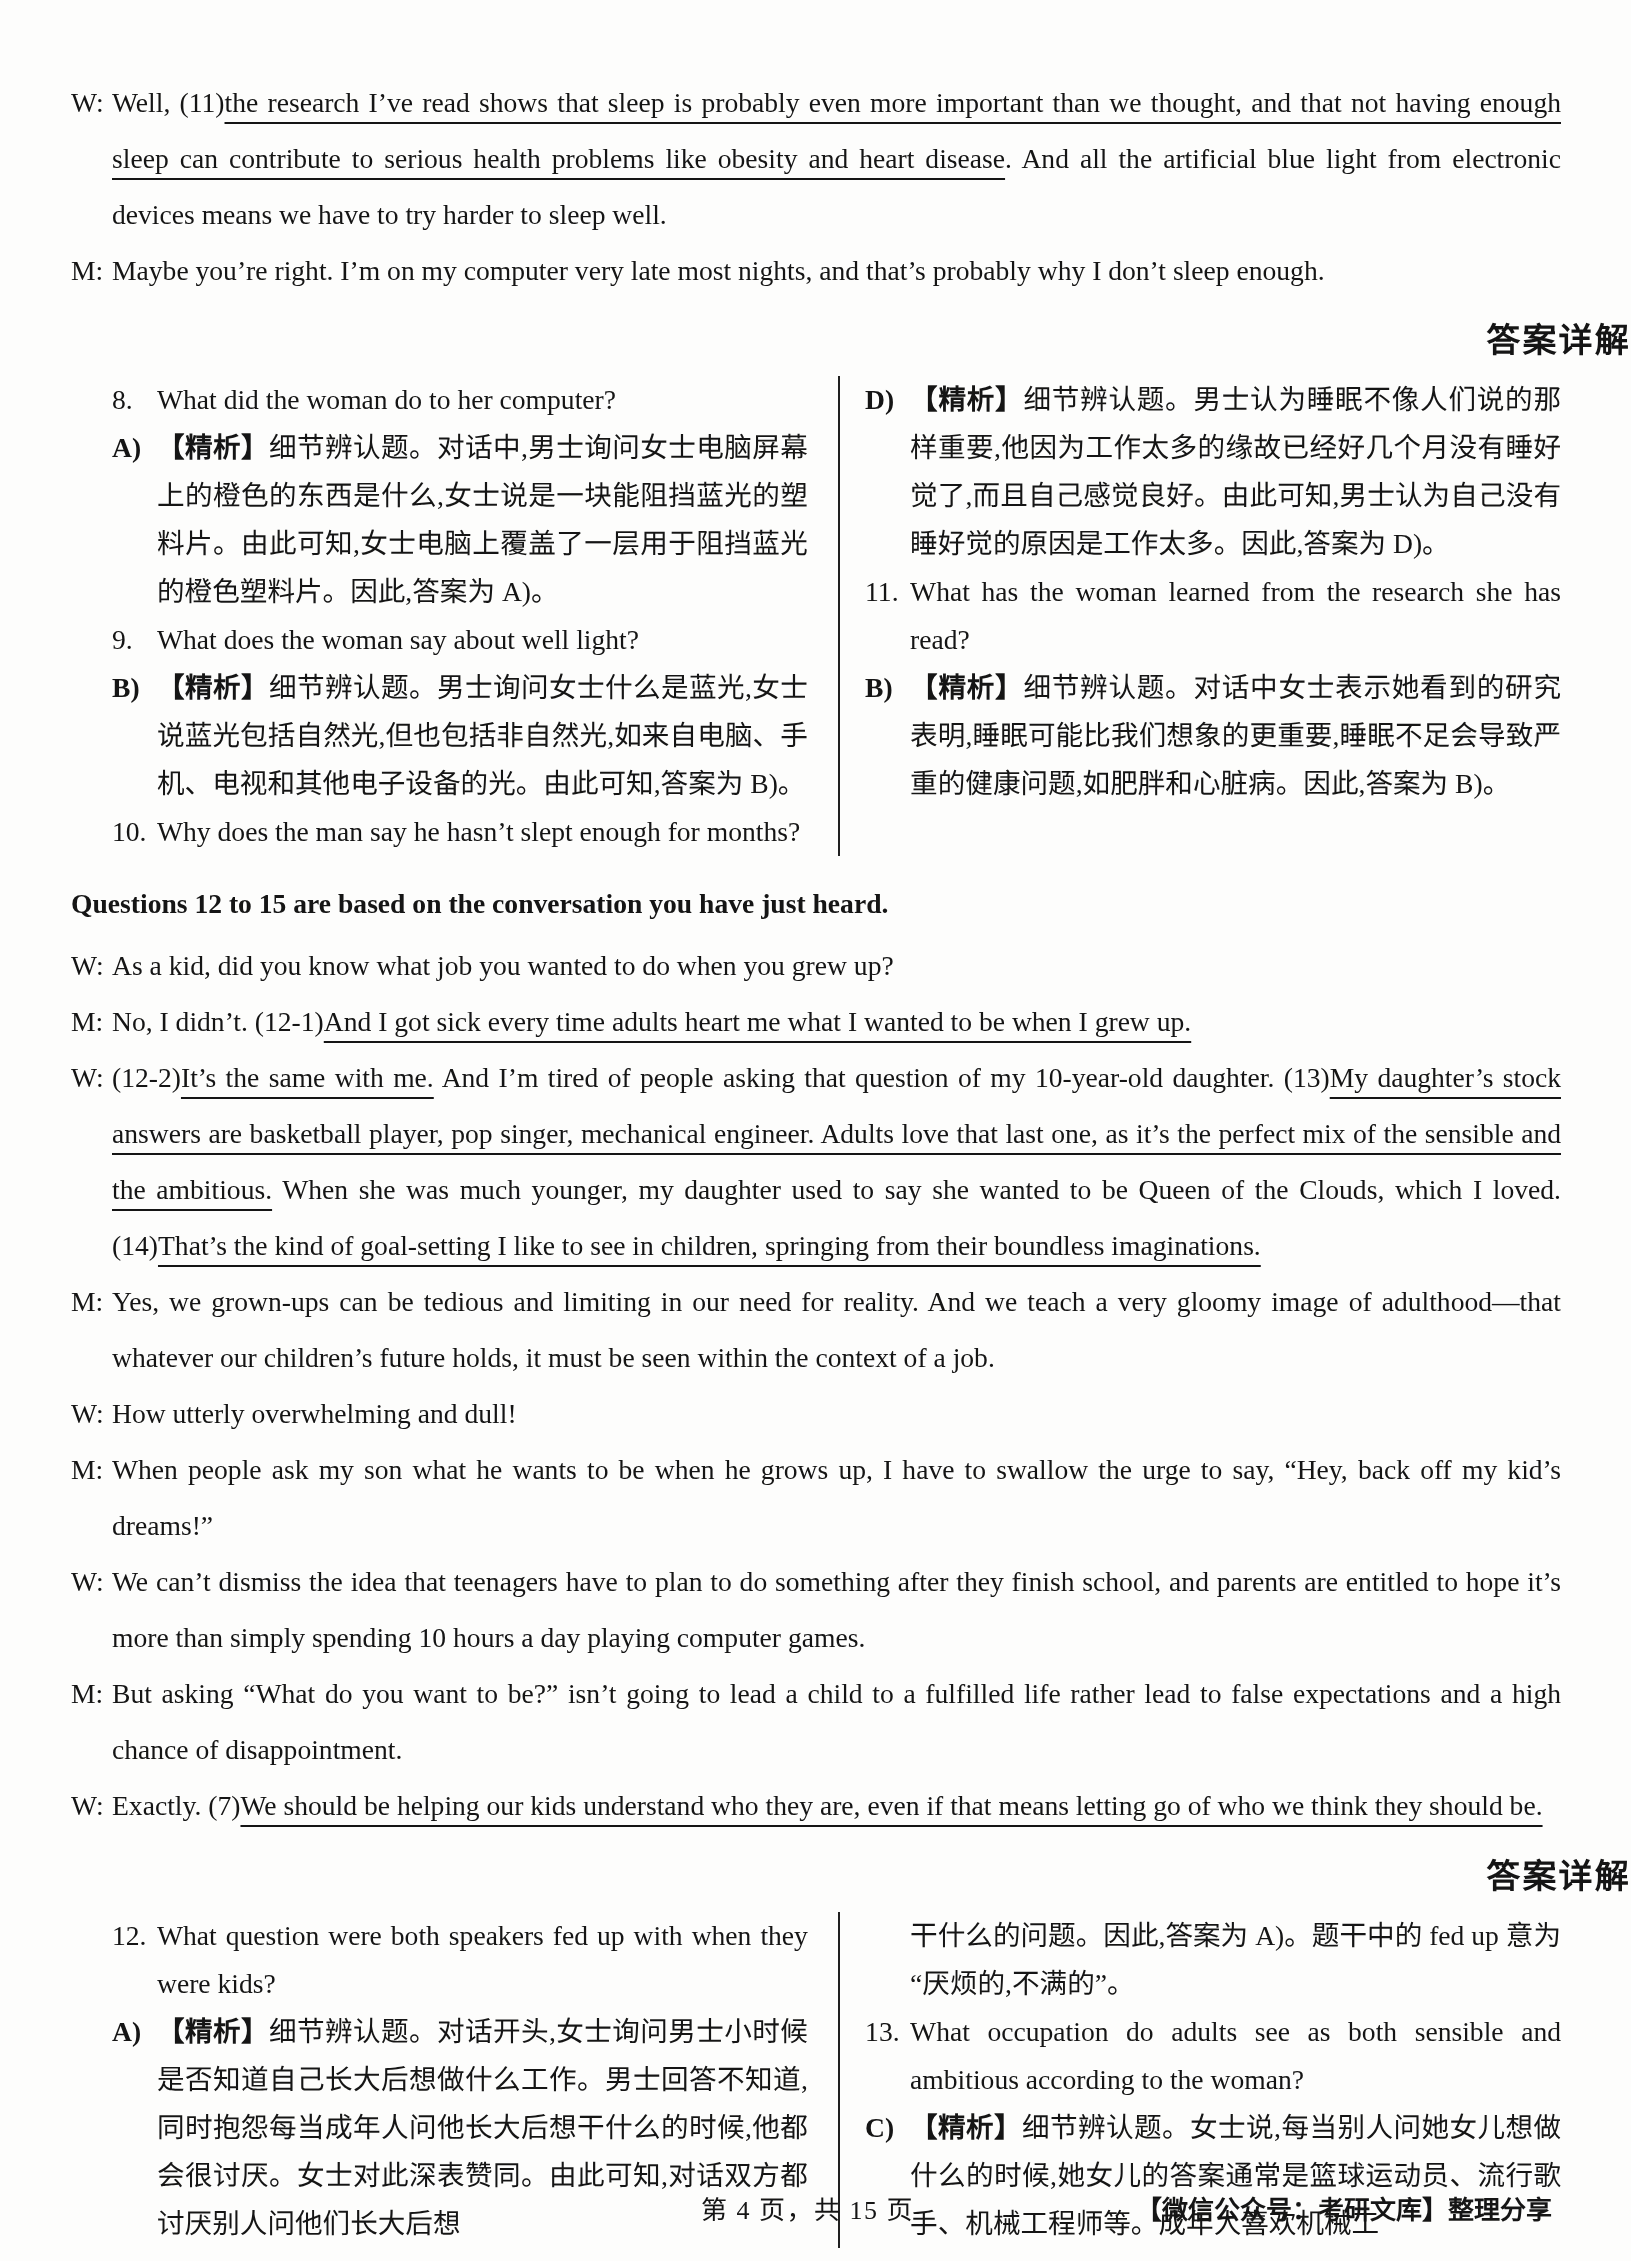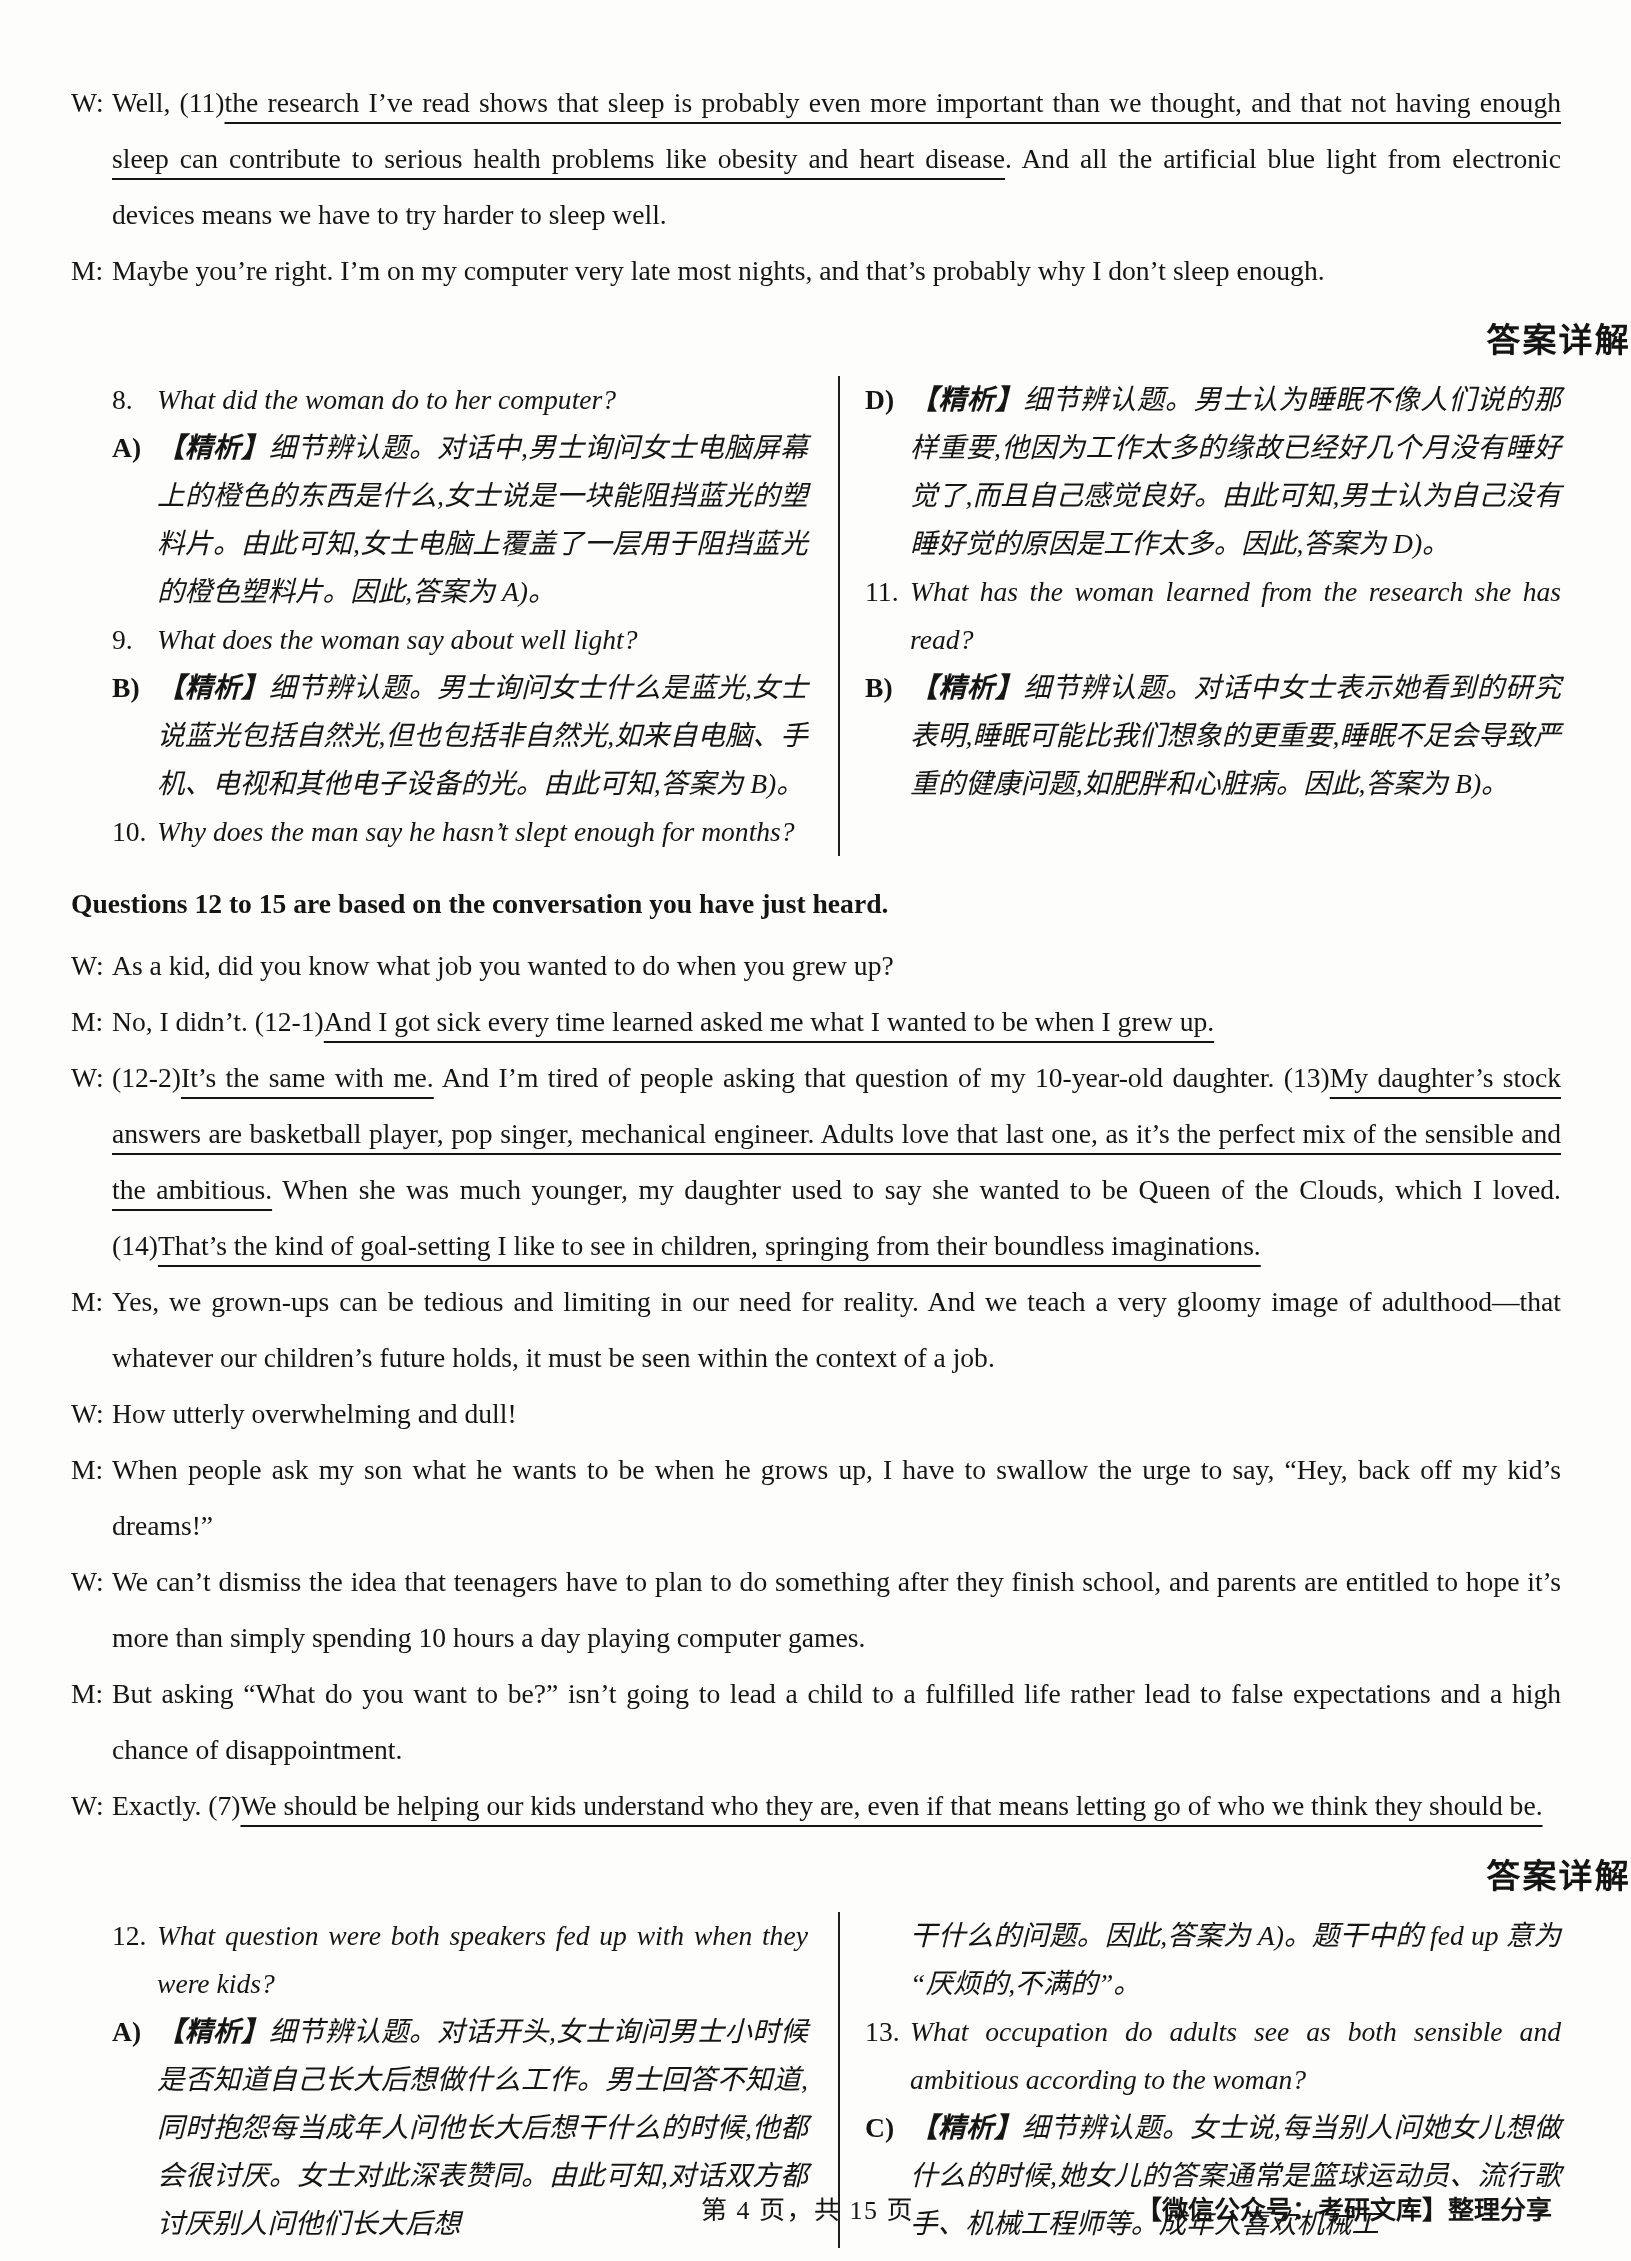--- a/index.html
+++ b/index.html
@@ -30,21 +30,21 @@
   }
   
   .columns { display:flex; align-items:stretch; margin:12px 70px 0 71px; }
   .col { flex:1; font-size:27.6px; line-height:48px; }
   .col.left  { padding-left:41px; padding-right:30px; }
   .col.right { padding-left:25px; }
   .divider { flex:0 0 2.2px; background:#202020; }
   .qa-item { display:flex; }
   .qa-item .marker { flex:0 0 45px; }
   .qa-item.answer .marker { font-weight:700; }
-  .qa-item .qa-text { flex:1; text-align:justify;font-style:italic; }
+  .qa-item .qa-text { flex:1; text-align:justify; }
   
   .intro { margin:22.4px 71px 0; font-size:27.6px; line-height:49px; font-weight:700; }
   
   .footer { position:absolute; left:0; right:16px; bottom:34px; height:33px; font-size:26px; line-height:33px; }
   .footer .page-info { position:absolute; left:50%; transform:translateX(-50%); letter-spacing:1.5px; }
   .footer .credit { position:absolute; right:63px; font-weight:700; }
 </style>
 </head>
 <body>
 
@@ -109,21 +109,21 @@
   <div class="intro">Questions 12 to 15 are based on the conversation you have just heard.</div>
 
   <div class="dialog dialog2">
 
   <div class="line">
         <span class="label">W:</span>
         <span class="text"><span>As a kid, did you know what job you wanted to do when you grew up?</span></span>
       </div>
       <div class="line">
         <span class="label">M:</span>
-        <span class="text"><span>No, I didn’t. (12-1)</span><span class="u">And I got sick every time learned asked me what I wanted to be when I grew up.</span></span>
+        <span class="text"><span>No, I didn’t. (12-1)</span><span class="u">And I got sick every time adults heart me what I wanted to be when I grew up.</span></span>
       </div>
       <div class="line">
         <span class="label">W:</span>
         <span class="text"><span>(12-2)</span><span class="u">It’s the same with me.</span><span> And I’m tired of people asking that question of my 10-year-old daughter. (13)</span><span class="u">My daughter’s stock answers are basketball player, pop singer, mechanical engineer. Adults love that last one, as it’s the perfect mix of the sensible and the ambitious.</span><span> When she was much younger, my daughter used to say she wanted to be Queen of the Clouds, which I loved. (14)</span><span class="u">That’s the kind of goal-setting I like to see in children, springing from their boundless imaginations.</span></span>
       </div>
       <div class="line">
         <span class="label">M:</span>
         <span class="text"><span>Yes, we grown-ups can be tedious and limiting in our need for reality. And we teach a very gloomy image of adulthood—that whatever our children’s future holds, it must be seen within the context of a job.</span></span>
       </div>
       <div class="line">

